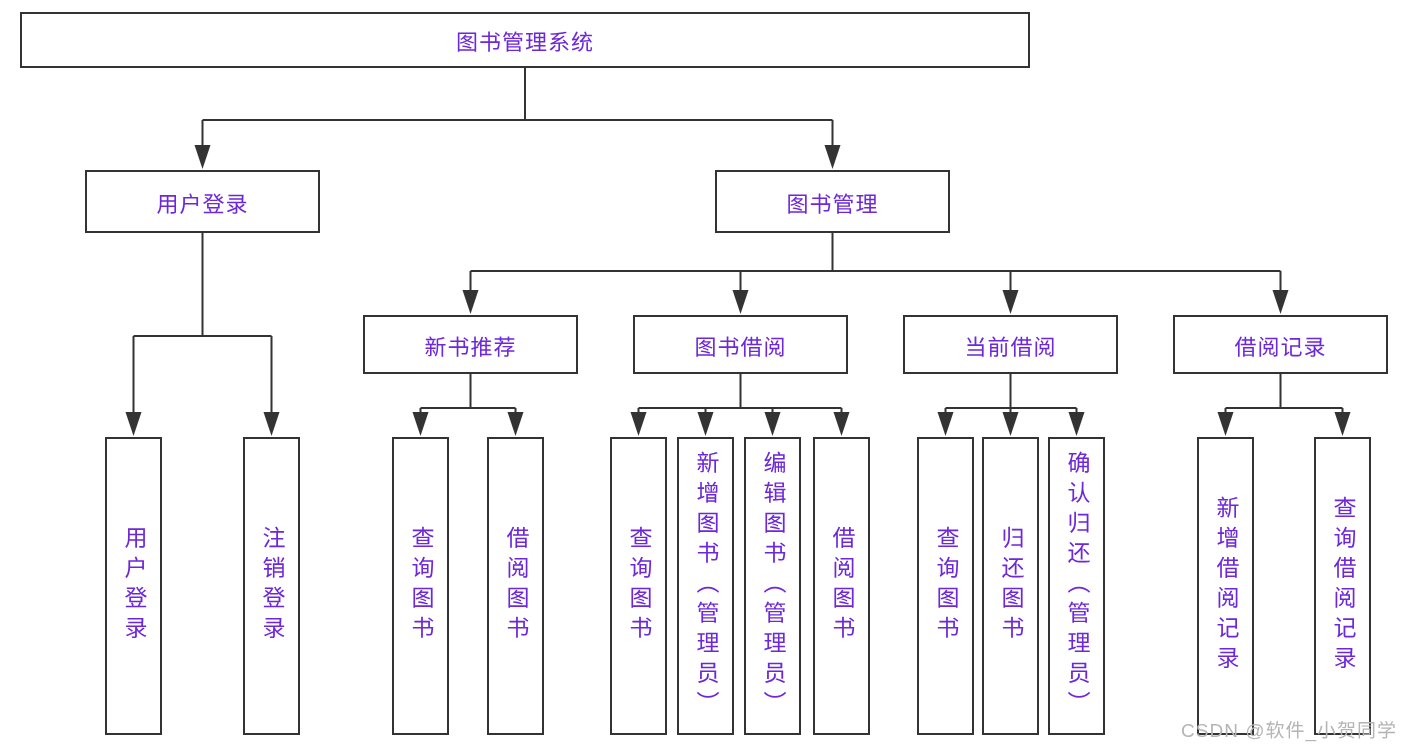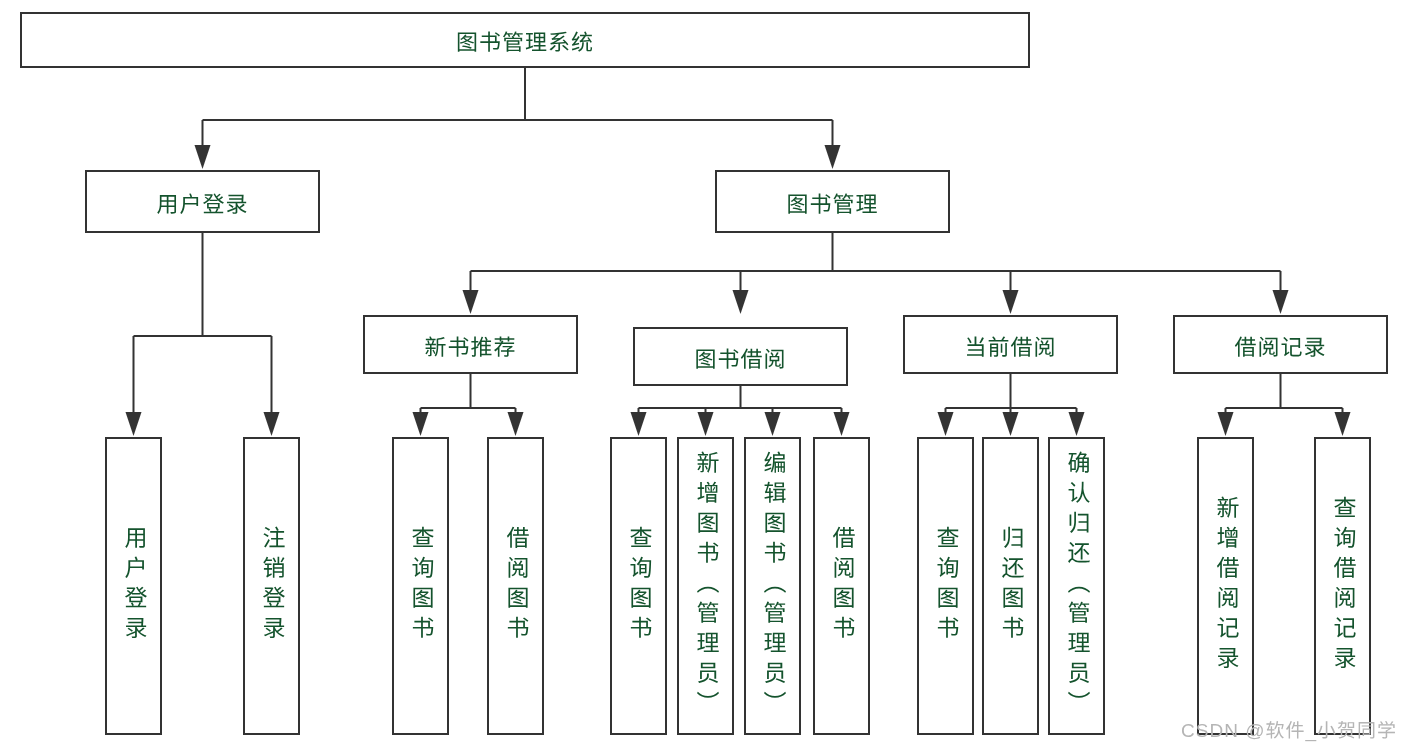--- a/index.html
+++ b/index.html
@@ -14,21 +14,21 @@
   #wires {
     position: absolute;
     left: 0; top: 0;
     z-index: 0;
   }
   .node {
     position: absolute;
     box-sizing: border-box;
     border: 2px solid #333333;
     background: #ffffff;
-    color: #14532d;
+    color: #6d28d9;
     display: flex;
     align-items: center;
     justify-content: center;
     z-index: 1;
     text-align: right;
   }
   .h { font-size: 22px; letter-spacing: 1px; }
   .v {
     writing-mode: vertical-lr;
     text-orientation: mixed;
@@ -91,21 +91,21 @@
       <polygon points="1334.5,412 1350.5,412 1342.5,436"></polygon>
     </g>
   </svg>
 
   <div class="node h" style="left:20px; top:12px; width:1010px; height:56px;">图书管理系统</div>
 
   <div class="node h" style="left:85px; top:170px; width:235px; height:63px;">用户登录</div>
   <div class="node h" style="left:715px; top:170px; width:235px; height:63px;">图书管理</div>
 
   <div class="node h" style="left:363px; top:315px; width:215px; height:59px;">新书推荐</div>
-  <div class="node h" style="left:633px; top:315px; width:215px; height:59px;margin-top:12px;">图书借阅</div>
+  <div class="node h" style="left:633px; top:315px; width:215px; height:59px;">图书借阅</div>
   <div class="node h" style="left:1173px; top:315px; width:215px; height:59px;">借阅记录</div>
   <div class="node h" style="left:903px; top:315px; width:215px; height:59px;">当前借阅</div>
 
   <div class="node v" style="left:105px; top:437px; width:57px; height:298px;">用户登录</div>
   <div class="node v" style="left:243px; top:437px; width:57px; height:298px;">注销登录</div>
 
   <div class="node v" style="left:392px; top:437px; width:57px; height:298px;">查询图书</div>
   <div class="node v" style="left:487px; top:437px; width:57px; height:298px;">借阅图书</div>
 
   <div class="node v" style="left:610px; top:437px; width:57px; height:298px;">查询图书</div>

